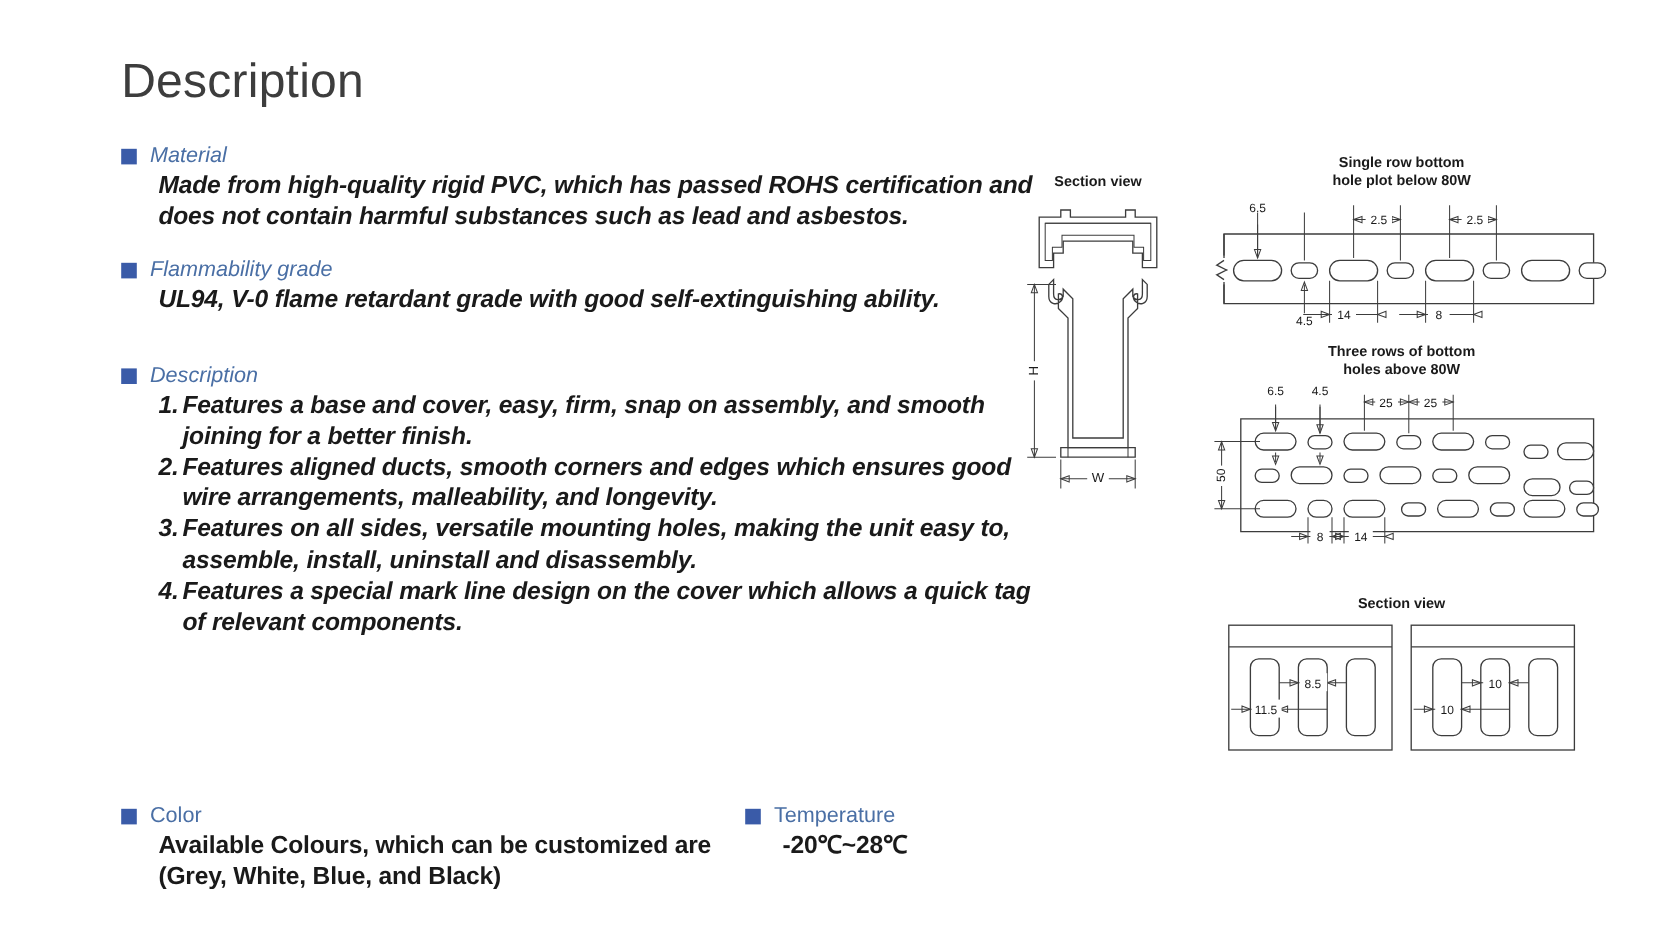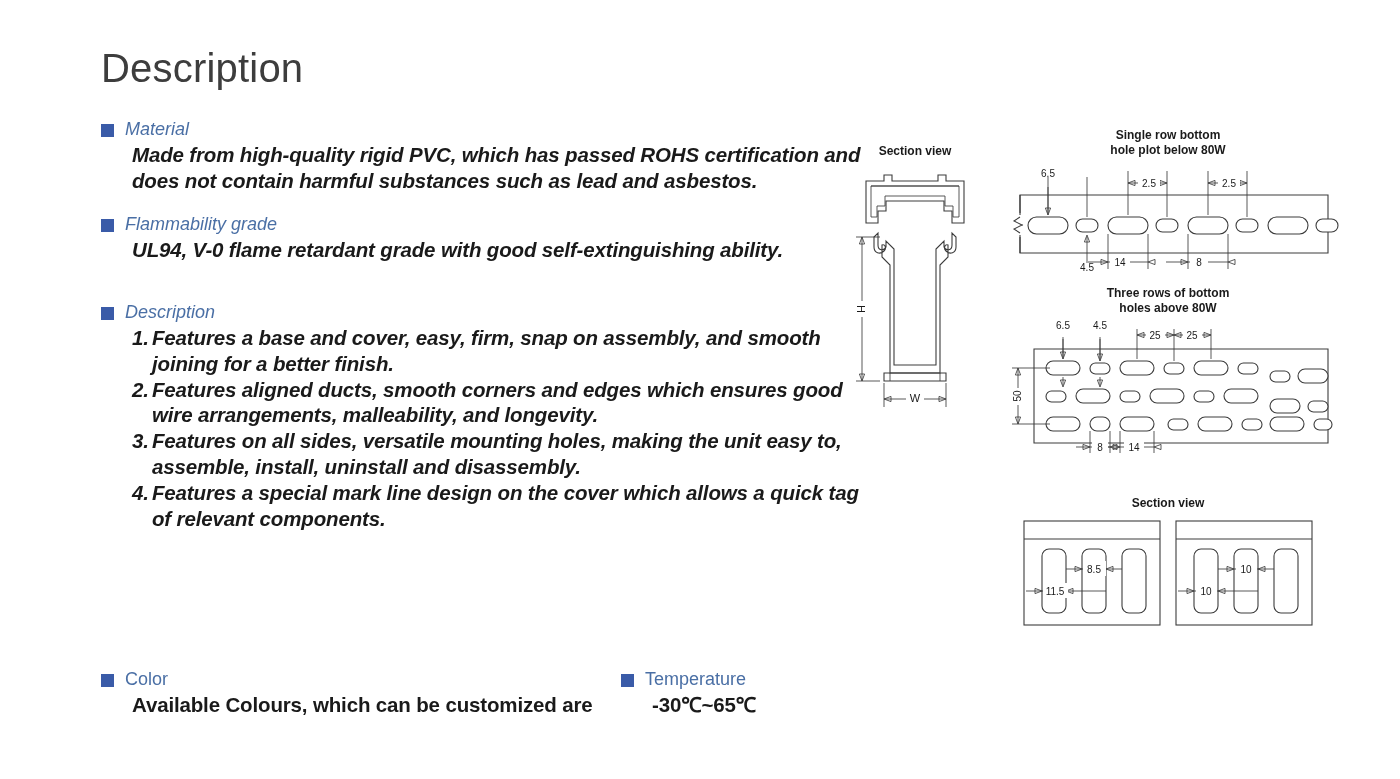--- a/index.html
+++ b/index.html
@@ -211,30 +211,31 @@
 
 <div id="bottom-row">
 
   <div id="color-block">
     <div class="section-head">
       <span class="bullet-square"></span>
       <span class="section-title">Color</span>
     </div>
     <div class="section-body">
       <span class="ln">Available Colours, which can be customized are</span>
+      <span class="ln">(Grey, White, Blue, and Black)</span>
     </div>
   </div>
 
   <div id="temperature-block">
     <div class="section-head">
       <span class="bullet-square"></span>
       <span class="section-title">Temperature</span>
     </div>
     <div class="section-body">
-      <span class="ln">-30℃~65℃</span>
+      <span class="ln">-20℃~28℃</span>
     </div>
   </div>
 
 </div>
 
 <div id="drawings">
 
   <div class="dwg" id="dwg-section-profile">
     <div class="dwg-caption" style="width:150px;">Section view</div>
     <svg width="150" height="264" viewBox="0 0 150 264">

